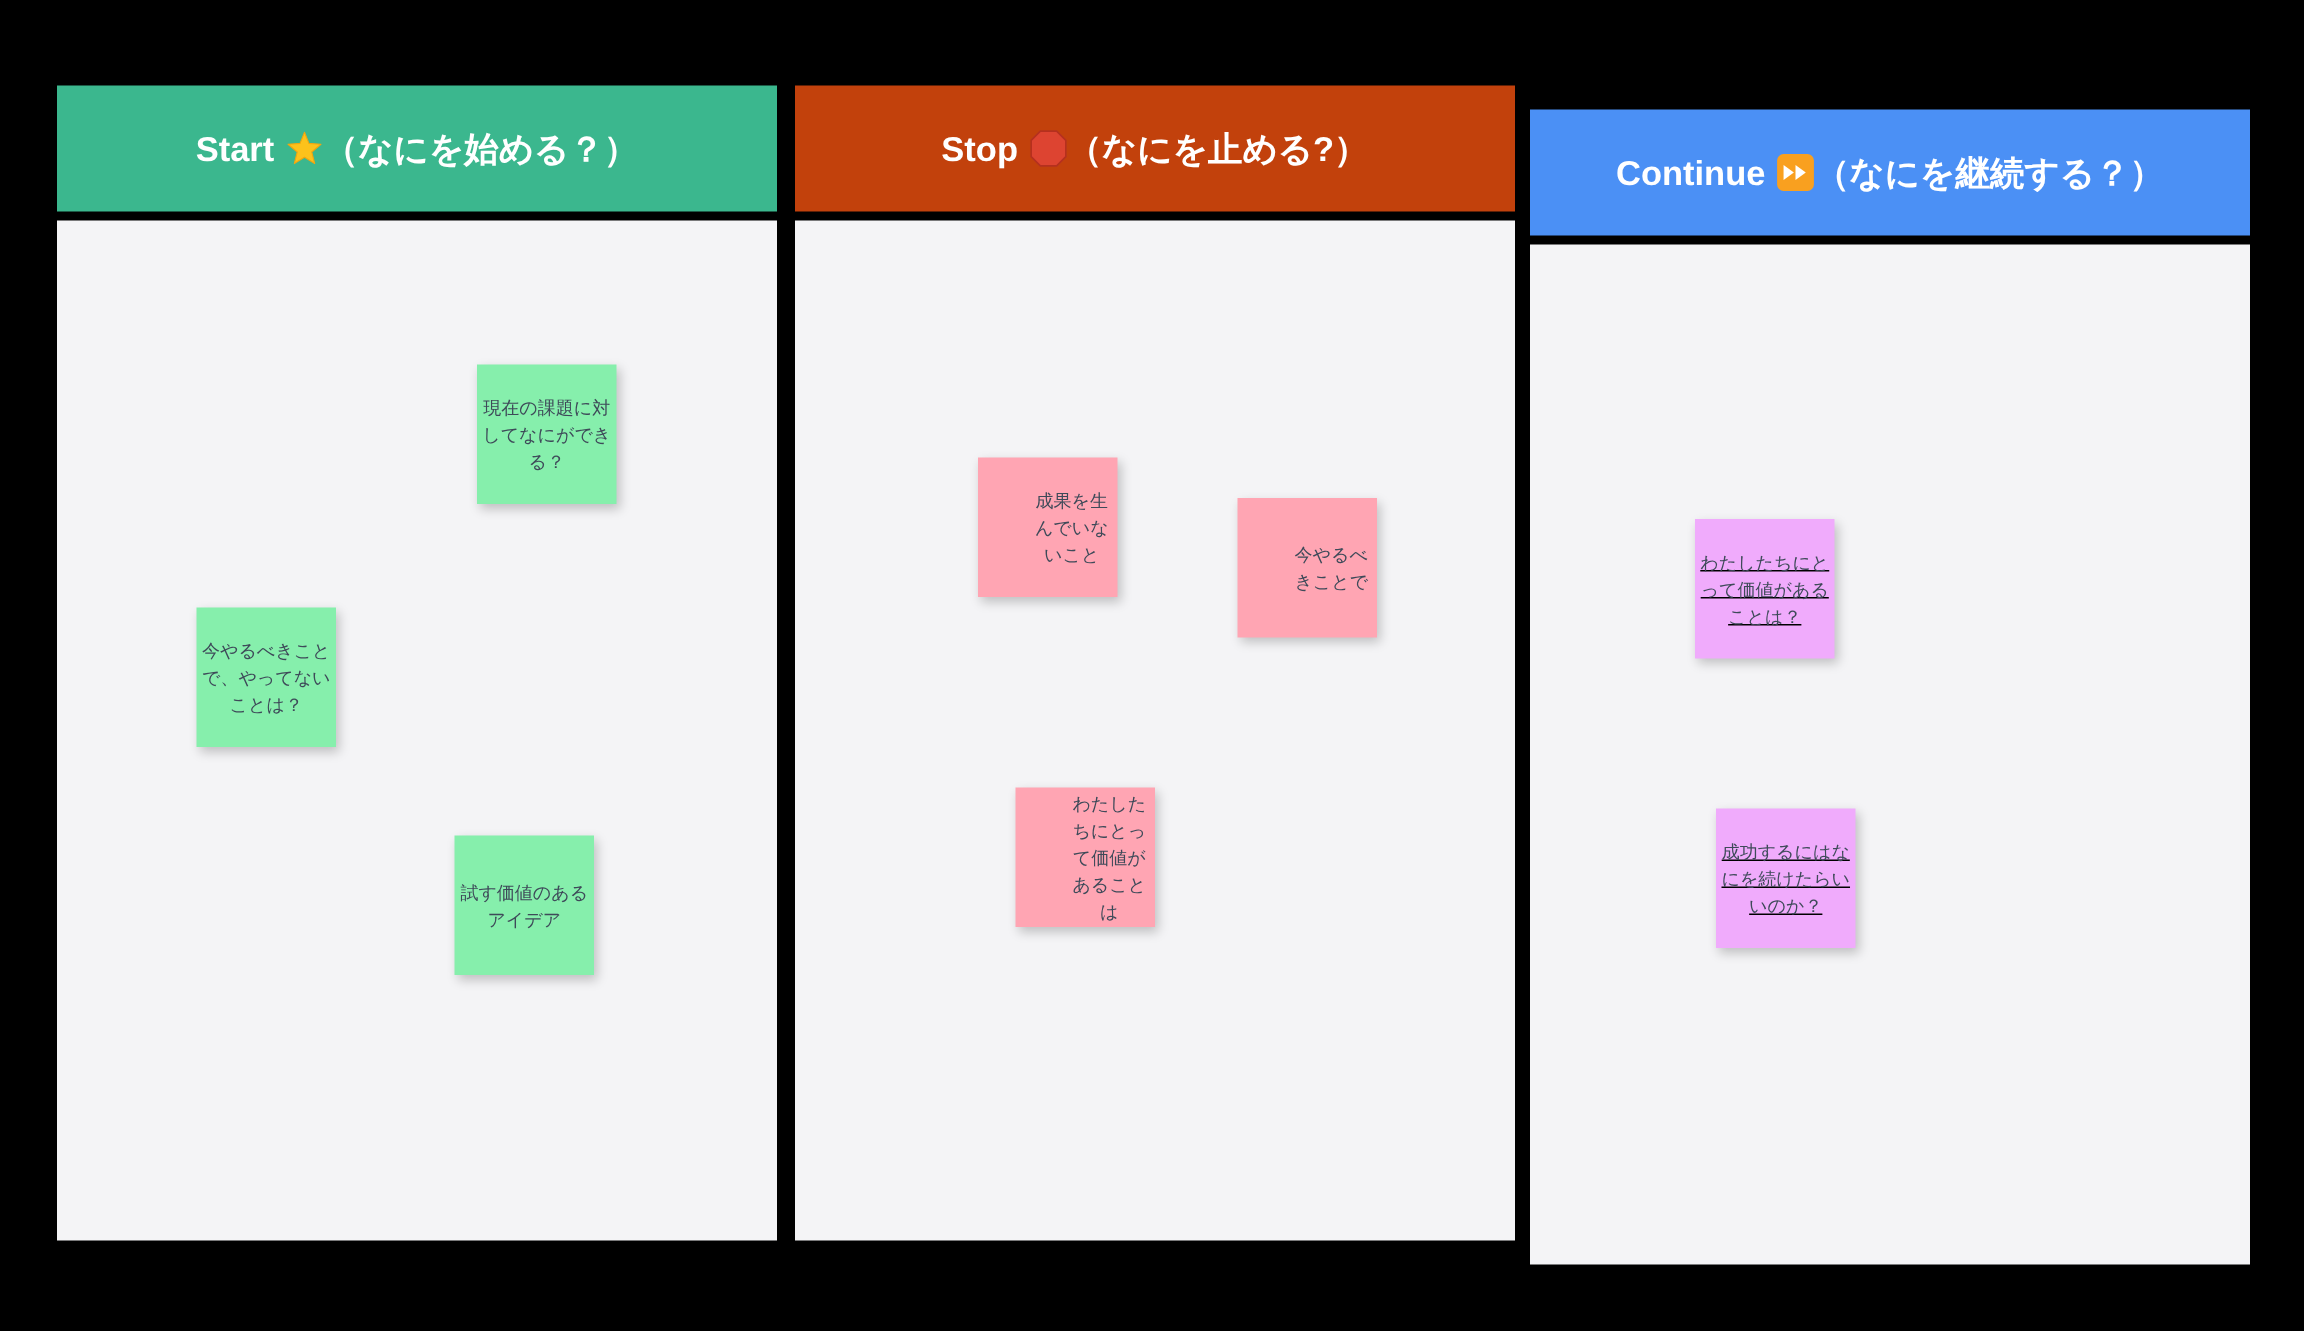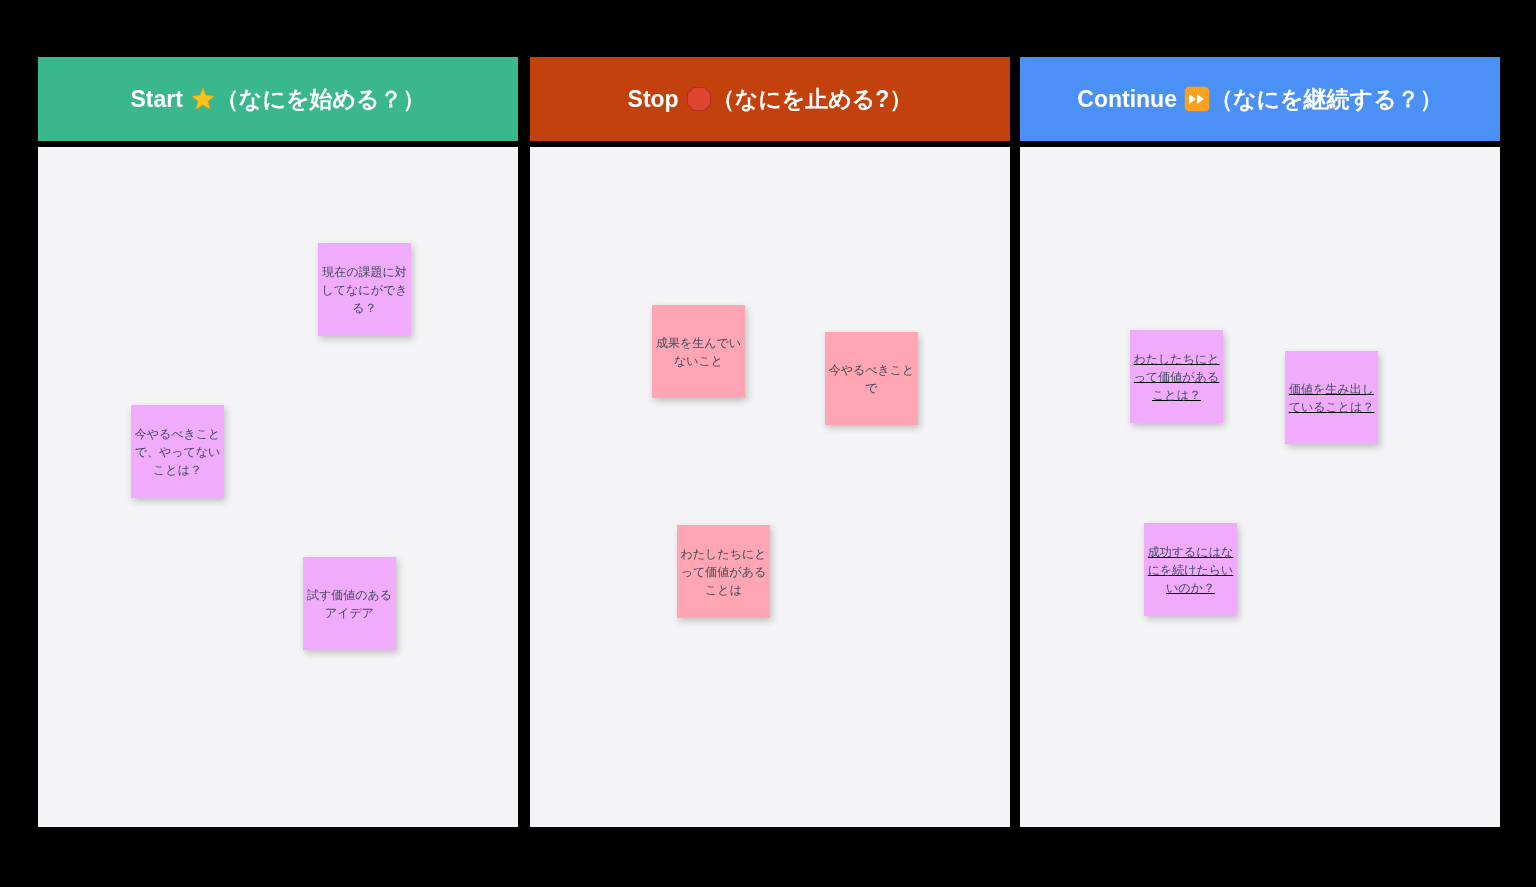--- a/index.html
+++ b/index.html
@@ -12,40 +12,40 @@
   .col{position:absolute;top:57px;width:480px;}
   .col-start{left:38px;}
   .col-stop{left:530px;}
   .col-continue{left:1020px;}
   .col-header{
     height:84px;display:flex;flex-direction:row;align-items:center;justify-content:center;
     color:#fff;font-weight:bold;font-size:23px;line-height:1.25;text-align:center;
   }
   .col-start .col-header{background:#3bb78e;}
   .col-stop .col-header{background:#c2410c;}
-  .col-continue .col-header{background:#4b90f5;}
+  .col-continue .col-header{background:#4b90f5;margin-top:16px;}
   .title-line{display:flex;align-items:center;justify-content:center;gap:7px;}
   .hdr-icon{display:inline-flex;align-items:center;}
   .hdr-icon svg{display:block;}
   .col-canvas{
     position:relative;height:680px;margin-top:6px;background:#f4f4f6;
   }
   .note{
     position:absolute;width:93px;height:93px;
     display:flex;align-items:center;justify-content:center;
     padding:3px;box-sizing:border-box;
     box-shadow:2px 3px 7px rgba(0,0,0,0.22);
     cursor:pointer;
   }
   .note-text{
     font-size:12px;line-height:1.5;color:#3e4a59;text-align:center;
     word-break:break-all;
   }
-  .col-start .note{background:#f0abfc;}
-  .col-stop .note{background:#ffa5b3;}
+  .col-start .note{background:#86efac;}
+  .col-stop .note{background:#ffa5b3;padding-left:35px;}
   .col-continue .note{background:#f0abfc;text-decoration:underline;}
   
   .col-start .n1{left:280px;top:96px;}
   .col-start .n2{left:93px;top:258px;}
   .col-start .n3{left:265px;top:398px;margin-top:12px;}
   .col-stop .n1{left:122px;top:158px;}
   .col-stop .n2{left:295px;top:185px;}
   .col-stop .n3{left:147px;top:378px;}
   .col-continue .n1{left:110px;top:183px;}
   .col-continue .n2{left:265px;top:204px;}
@@ -117,22 +117,19 @@
             <polygon points="18,11 27.5,18 18,25" fill="#ffffff"></polygon>
           </svg>
         </span>
       </div>
       <div>（なにを継続する？）</div>
     </div>
     <div class="col-canvas">
       <div class="note n1">
         <span class="note-text">わたしたちにとって価値があることは？</span>
       </div>
-      <div class="note n2">
-        <span class="note-text">価値を生み出していることは？</span>
-      </div>
       <div class="note n3">
         <span class="note-text">成功するにはなにを続けたらいいのか？</span>
       </div>
     </div>
   </div>
 
 </div>
 
 </body></html>

